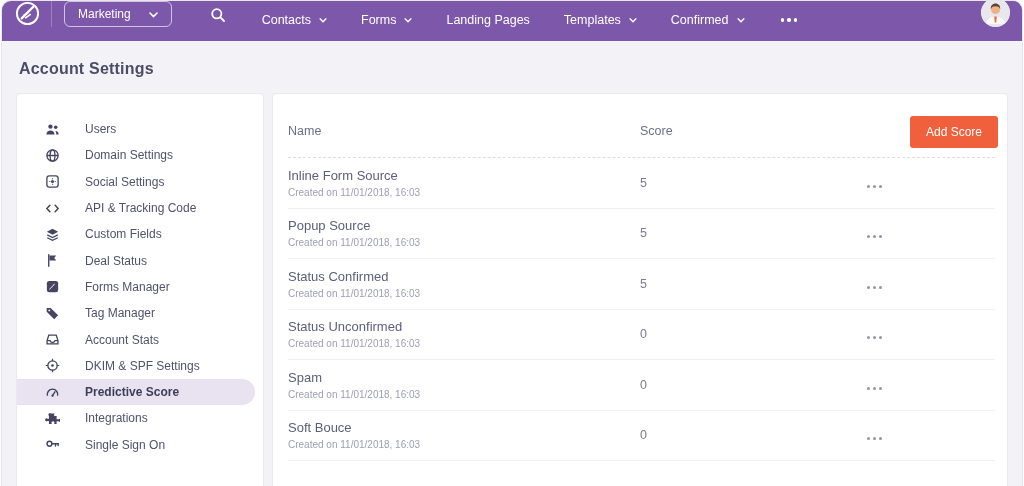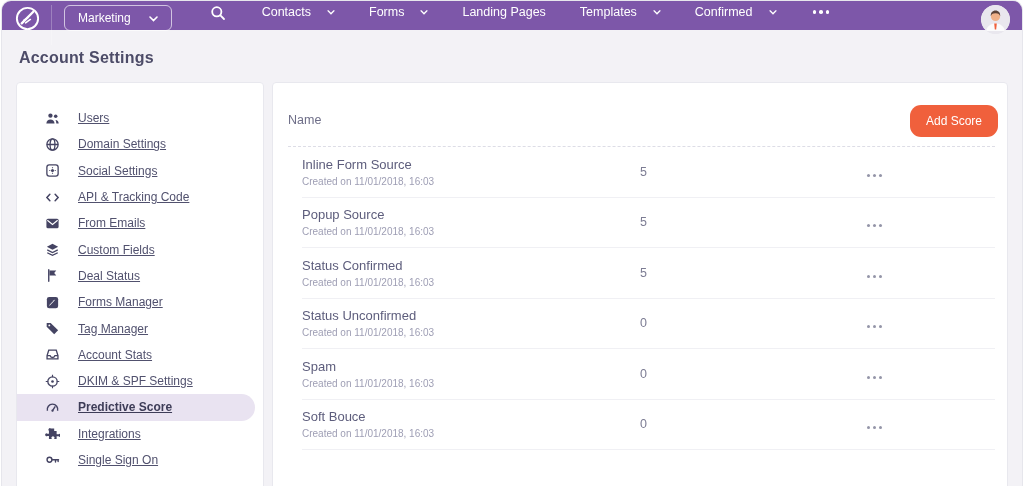--- a/index.html
+++ b/index.html
@@ -2,60 +2,60 @@
 <html><head>
 <meta charset="utf-8">
 <style>
   * { margin:0; padding:0; box-sizing:border-box; }
   html,body { width:1024px; height:486px; overflow:hidden; background:#ffffff;
     font-family:"Liberation Sans", sans-serif; }
   .app { width:1022px; height:486px; margin:0 1px; border-radius:10px 10px 0 0;
     overflow:hidden; background:#f3f2f6; border:1px solid #e6e6ec; border-bottom:none; }
 
   
-  .topbar { height:29px; background:#7d57a9; display:flex; align-items:flex-start;
-    padding:4px 12px; color:#fff; }
+  .topbar { height:40px; background:#7d57a9; display:flex; align-items:flex-end;
+    padding:14px 12px; color:#fff; }
   .logo { width:27px; height:27px; flex:0 0 auto; }
   .tb-sep { width:1px; height:40px; background:rgba(255,255,255,.25); margin:0 12px 0 10px; }
   .app-select { display:flex; align-items:center; gap:18px; border:1px solid rgba(255,255,255,.65);
     border-radius:6px; padding:5px 13px; font-size:12px; color:#fff; cursor:pointer; }
   .search-btn { margin-left:38px; display:flex; align-items:center; cursor:pointer; }
   .nav { display:flex; align-items:center; margin-left:36px; gap:34px; }
-  .nav-item { display:flex; align-items:center; gap:16px; font-size:12.5px; color:#fff; cursor:pointer; white-space:nowrap; }
+  .nav-item { display:flex; align-items:center; gap:8px; font-size:12.5px; color:#fff; cursor:pointer; white-space:nowrap; }
   .more-dots { display:flex; gap:3px; cursor:pointer; margin-left:2px; }
   .more-dots i { width:3.5px; height:3.5px; border-radius:50%; background:#fff; display:block; }
   .avatar { margin-left:auto; width:29px; height:29px; border-radius:50%; overflow:hidden;
     background:#e9e7ee; flex:0 0 auto; cursor:pointer; }
 
   
   .page-title { font-size:16px; font-weight:700; color:#4d4c68; padding:19px 17px 15px; letter-spacing:.2px; }
   .content { display:flex; align-items:flex-start; padding:0 14px; gap:8px; height:420px; }
 
   
   .sidebar { flex:0 0 248px; background:#fff; border:1px solid #e8e8ee; border-radius:4px;
     padding:22px 0 20px; height:600px; }
-  .sb-item { display:flex; align-items:center; gap:18px; height:26.3px; padding-left:28px;
-    font-size:12px; color:#51516e; cursor:pointer;text-decoration:underline; }
+  .sb-item { display:flex; align-items:center; gap:25px; height:26.3px; padding-left:28px;
+    font-size:12px; color:#51516e; cursor:pointer; }
   .sb-item.selected { background:#e9e3f1; border-radius:0 16px 16px 0; width:238px;
     color:#3e3d58; font-weight:700; }
   .sb-ic { width:15px; height:15px; flex:0 0 auto; color:#454463; display:flex; align-items:center; justify-content:center; }
   .sb-ic svg { display:block; }
 
   
   .main { flex:1 1 auto; background:#fff; border:1px solid #e8e8ee; border-radius:4px;
     padding:0 12px 0 15px; height:600px; position:relative; }
   .thead { display:flex; align-items:flex-start; padding:30px 0 19px; border-bottom:1px dashed #dddde6; }
   .col-name { flex:1 1 auto; }
   .col-score { flex:0 0 225px; }
   .col-actions { flex:0 0 130px; }
   .hlabel { font-size:12.5px; color:#6e6e88; }
   .add-btn { position:absolute; right:9px; top:22px; background:#f0603c; color:#fff;
-    font-size:12px; border:none; border-radius:11px; padding:9px 16px; cursor:pointer;
+    font-size:12px; border:none; border-radius:3px; padding:9px 16px; cursor:pointer;
     font-family:"Liberation Sans", sans-serif; }
-  .trow { display:flex; align-items:center; height:50.5px; border-bottom:1px solid #f0f0f4;margin-left:14px; }
+  .trow { display:flex; align-items:center; height:50.5px; border-bottom:1px solid #f0f0f4; }
   .rname { font-size:13px; color:#5d5d7c; }
   .rcreated { font-size:10px; color:#9e9eb4; margin-top:4px; }
   .rscore { font-size:12.5px; color:#7c7c93; }
   .dots3 { display:inline-flex; gap:3px; cursor:pointer; padding:4px 2px; }
   .dots3 i { width:3px; height:3px; border-radius:50%; background:#9495a8; display:block; }
   .trow.partial { border-bottom:none; align-items:flex-start; padding-top:23px; height:16px; overflow:hidden; }
 </style>
 </head>
 <body>
 
@@ -177,29 +177,20 @@
 
       <div class="sb-item">
         <span class="sb-ic">
           <svg width="15" height="15" viewBox="0 0 16 16" fill="none" stroke="currentColor" stroke-width="1.6" stroke-linecap="round">
               <path d="M5.2 4.5 2 8l3.2 3.5M10.8 4.5 14 8l-3.2 3.5"></path>
             </svg>
         </span>
         <span>API &amp; Tracking Code</span>
       </div>
 
-      <div class="sb-item">
-        <span class="sb-ic">
-          <svg width="15" height="15" viewBox="0 0 16 16">
-              <rect x="1.5" y="3" width="13" height="10" rx="1.6" fill="currentColor"></rect>
-              <path d="M2.5 4.5 8 9l5.5-4.5" stroke="#fff" stroke-width="1.2" fill="none"></path>
-            </svg>
-        </span>
-        <span>From Emails</span>
-      </div>
 
       <div class="sb-item">
         <span class="sb-ic">
           <svg width="15" height="15" viewBox="0 0 16 16">
               <path d="M8 1.8 14 5 8 8.2 2 5z" fill="currentColor"></path>
               <path d="M2.4 8.4 8 11.3l5.6-2.9M2.4 11.4 8 14.3l5.6-2.9" fill="none" stroke="currentColor" stroke-width="1.3"></path>
             </svg>
         </span>
         <span>Custom Fields</span>
       </div>
@@ -285,20 +276,21 @@
         <span>Single Sign On</span>
       </div>
 
     </div>
 
     <div class="main">
       <button class="add-btn">Add Score</button>
 
       <div class="thead">
         <div class="col-name hlabel">Name</div>
+        <div class="col-score hlabel">Score</div>
         <div class="col-actions"></div>
       </div>
 
       <div class="trow">
         <div class="col-name">
           <div class="rname">Inline Form Source</div>
           <div class="rcreated">Created on 11/01/2018, 16:03</div>
         </div>
         <div class="col-score rscore">5</div>
         <div class="col-actions"><span class="dots3">

